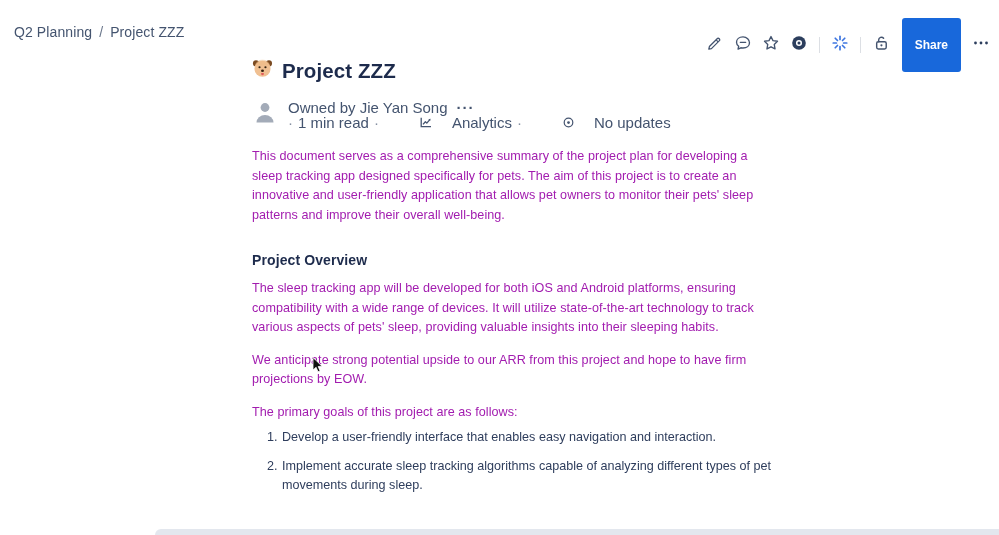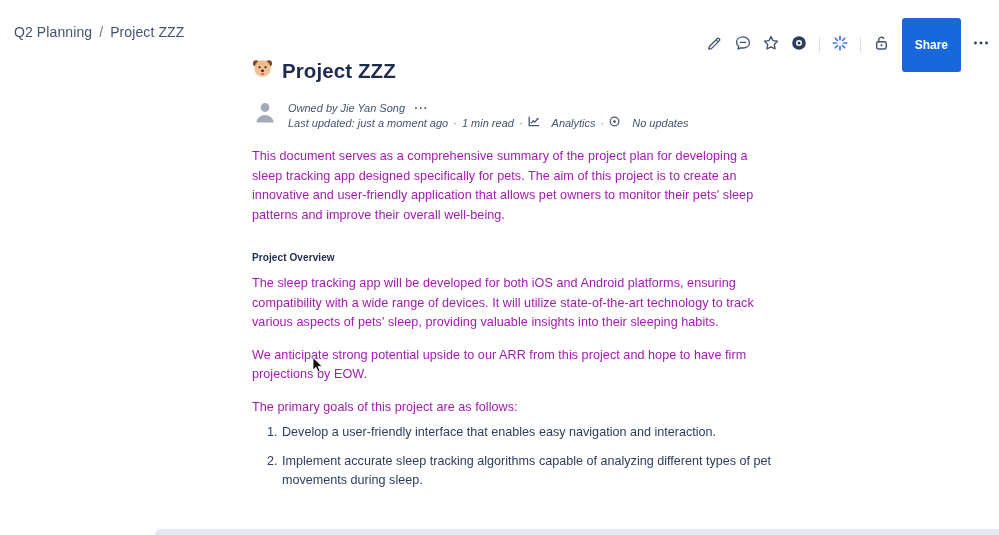--- a/index.html
+++ b/index.html
@@ -47,33 +47,33 @@
   
   .content {
     position: absolute; left: 252px; top: 58px; width: 524px;
   }
   .title-row {
     display: flex; align-items: center; gap: 9px;
     font-size: 20.5px; font-weight: 600; color: #1D2B4C;
     letter-spacing: 0.1px;
   }
   .byline { display: flex; gap: 10px; margin-top: 15px; align-items: flex-start; }
-  .byline-lines { font-size: 11px; color: #44546F; line-height: 14px; padding-top: 1px; font-style: italic; }
+  .byline-lines { font-size: 15px; color: #44546F; line-height: 14px; padding-top: 1px; }
   .meta-row { display: flex; align-items: center; gap: 5px; margin-top: 1px; }
   .meta-more { letter-spacing: 1px; color: #44546F; cursor: pointer; margin-left: 4px; font-weight: bold; }
   .meta-dot { color: #8590A2; }
-  .meta-link { display: flex; gap: 12px; cursor: pointer; }
+  .meta-link { display: flex; gap: 20px; cursor: pointer; margin-left: 36px; }
 
   .doc { margin-top: 17px; }
   .doc p {
     font-size: 12.6px; line-height: 19.5px;
     margin: 0 0 13px 0; color: #a21caf; letter-spacing: 0.05px;
   }
   .doc h2 {
-    font-size: 10px; font-weight: 700; color: #1D2B4C;
+    font-size: 14px; font-weight: 700; color: #1D2B4C;
     margin: 27px 0 11px 0; letter-spacing: 0.1px;
   }
   .doc ol {
     margin: 6px 0 0 0; padding-left: 29px;
     font-size: 12.6px; line-height: 19.5px; color: #2E3D5C;
   }
   .doc ol li { margin-bottom: 9px; padding-left: 1px; }
 
   
   .bottom-strip {
@@ -197,21 +197,20 @@
         <circle cx="13" cy="8.5" r="4.4" fill="#A3ABB8"></circle>
         <path d="M4.5 23.5 a8.5 7.5 0 0 1 17 0 Z" fill="#A3ABB8"></path>
       </svg>
     </span>
     <div class="byline-lines">
       <div class="meta-row">
         <span>Owned by Jie Yan Song</span>
         <span class="meta-more">···</span>
       </div>
       <div class="meta-row">
-        <span>Last updated: just a moment ago</span>
         <span class="meta-dot">·</span>
         <span>1 min read</span>
         <span class="meta-dot">·</span>
         <span class="meta-link">
           <span>
             <svg width="12" height="11" viewBox="0 0 12 11">
               <path d="M1.2 0.8 V9.6 H11" fill="none" stroke="#44546F" stroke-width="1.3"></path>
               <path d="M3 7.4 L5.4 4.7 L6.8 6.1 L9.6 2.9" fill="none" stroke="#44546F" stroke-width="1.3" stroke-linejoin="round"></path>
               <path d="M8.3 2.3 L10.6 1.7 L10.2 4.1 Z" fill="#44546F"></path>
             </svg>

